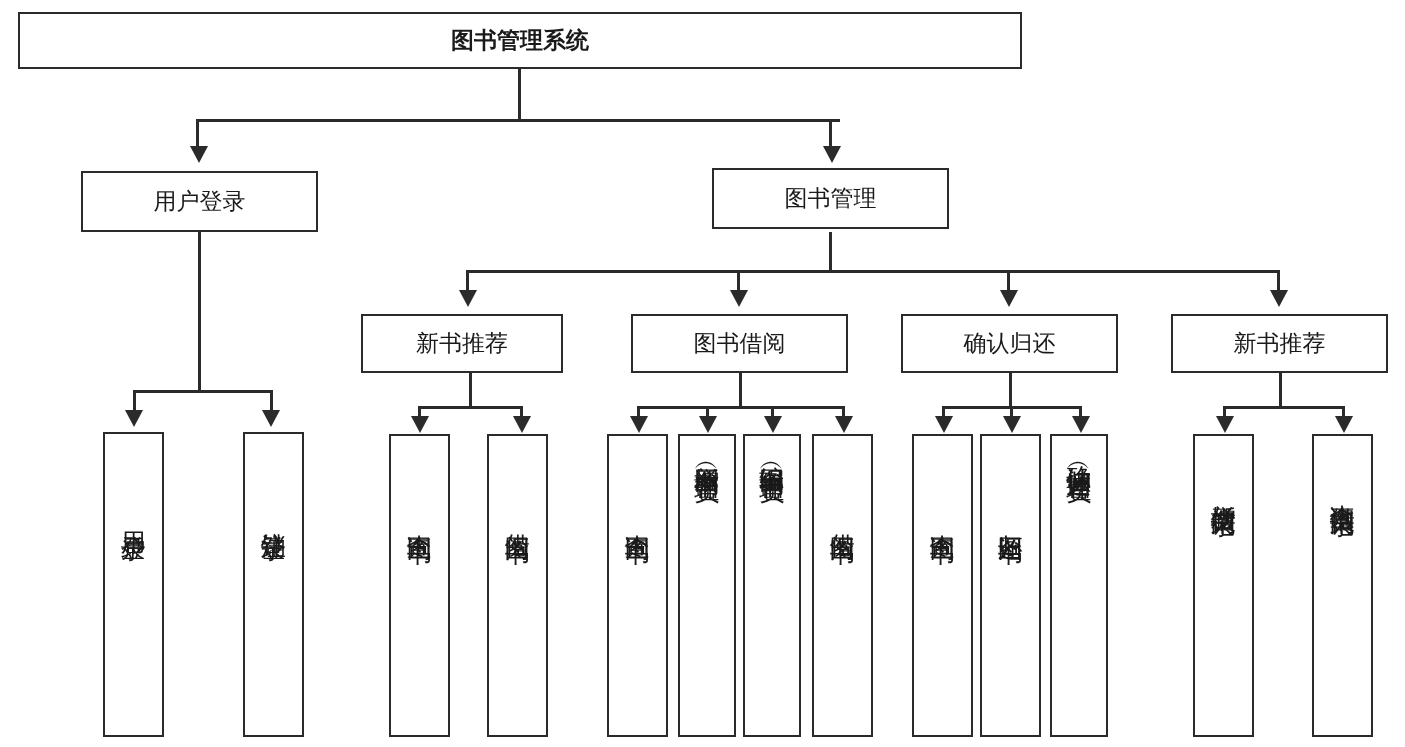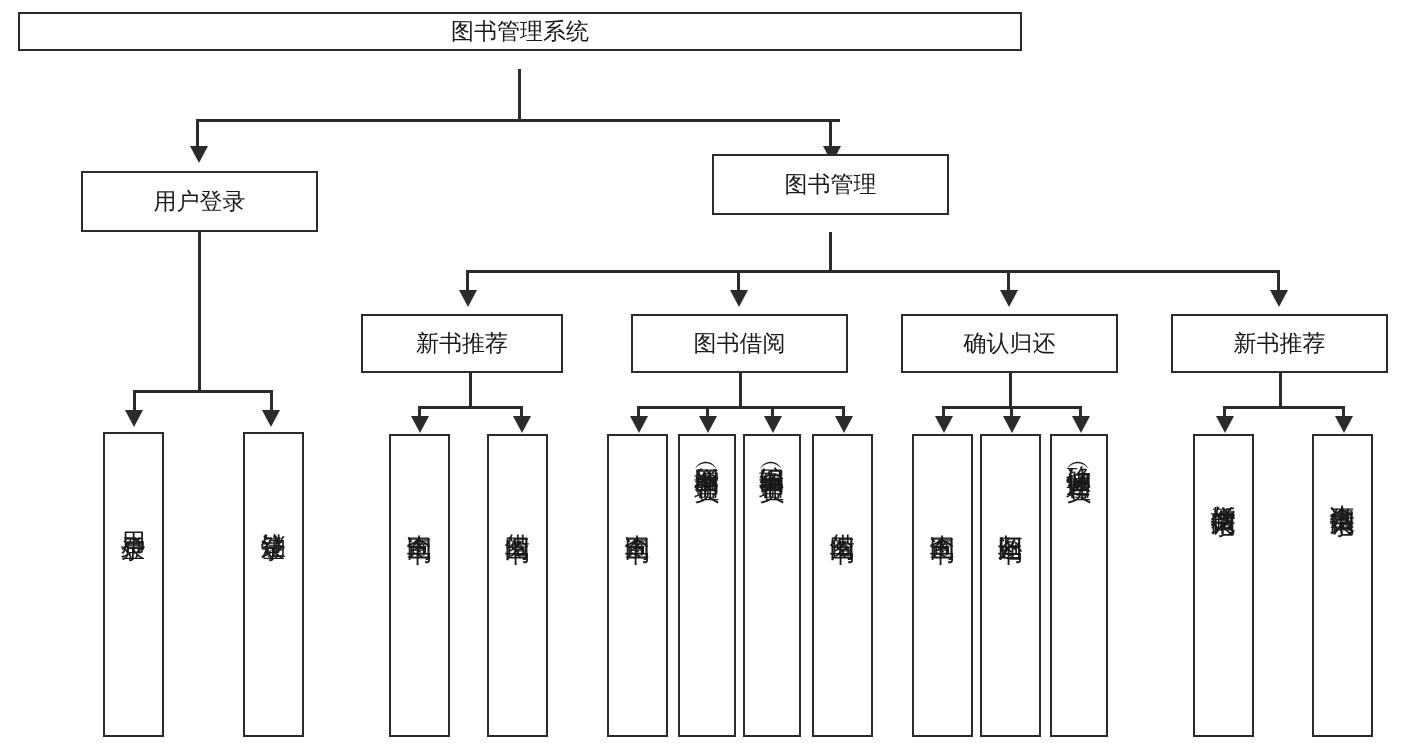--- a/index.html
+++ b/index.html
@@ -21,37 +21,37 @@
   .vline{width:2.5px;}
   .hline{height:2.5px;}
   .arrow{position:absolute;width:0;height:0;border-left:9px solid transparent;border-right:9px solid transparent;border-top:17px solid #2b2b2b;}
   #watermark{position:absolute;color:#b8b8b8;font-size:19px;letter-spacing:0.5px;white-space:nowrap;}
 </style>
 </head>
 <body>
 
 <div id="canvas">
 
-  <div class="node h-node" style="left:18px;top:12px;width:1004px;height:39px;">
+  <div class="node h-node" style="left:18px;top:12px;width:1004px;height:57px;font-weight:bold;">
     <span class="label">图书管理系统</span>
   </div>
 
   <div class="line vline" style="left:518px;top:69px;height:51px;"></div>
 
   <div class="line hline" style="left:196px;top:119px;width:644px;"></div>
 
   <div class="line vline" style="left:196px;top:119px;height:28px;"></div>
   <div class="arrow" style="left:190px;top:146px;"></div>
   <div class="line vline" style="left:829px;top:119px;height:28px;"></div>
   <div class="arrow" style="left:823px;top:146px;"></div>
 
   <div class="node h-node" style="left:81px;top:171px;width:237px;height:61px;">
     <span class="label">用户登录</span>
   </div>
-  <div class="node h-node" style="left:712px;top:154px;width:237px;height:61px;">
+  <div class="node h-node" style="left:712px;top:168px;width:237px;height:61px;">
     <span class="label">图书管理</span>
   </div>
 
   <div class="line vline" style="left:198px;top:232px;height:160px;"></div>
   <div class="line hline" style="left:133px;top:390px;width:137px;"></div>
   <div class="line vline" style="left:133px;top:390px;height:22px;"></div>
   <div class="arrow" style="left:125px;top:410px;"></div>
   <div class="line vline" style="left:270px;top:390px;height:22px;"></div>
   <div class="arrow" style="left:262px;top:410px;"></div>
 

